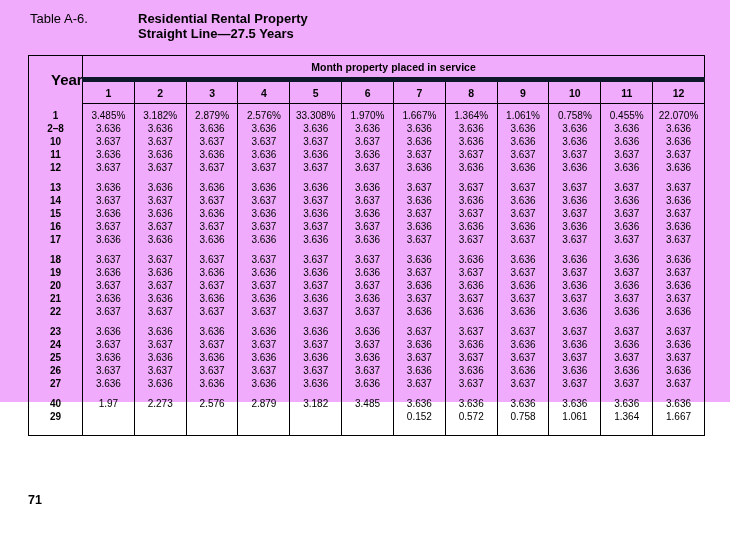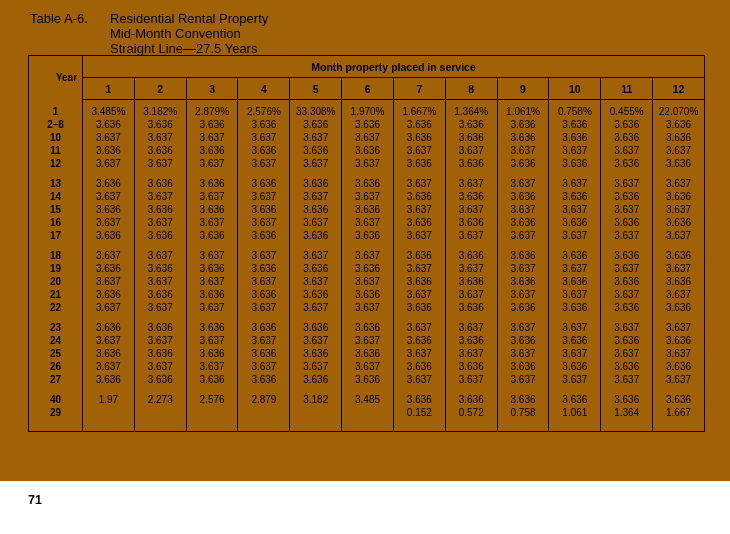--- a/index.html
+++ b/index.html
@@ -5,54 +5,54 @@
   html, body {
     margin: 0;
     padding: 0;
     background: #ffffff;
     width: 730px;
     height: 534px;
     font-family: "Liberation Sans", sans-serif;
     color: #000;
     overflow: hidden;
   }
-  .page { position: relative; width: 730px; height: 481px; background: #a16207; }
+  .page { position: relative; width: 730px; height: 402px; background: #f0abfc; }
 
   
   .title-block {
     position: absolute;
     top: 11px;
     left: 30px;
     display: flex;
     align-items: flex-start;
     font-size: 13px;
   }
   .title-label { width: 80px; font-weight: normal; }
-  .title-lines { font-weight: normal; line-height: 15px; }
+  .title-lines { font-weight: bold; line-height: 15px; margin-left: 28px; }
 
   
   .table-wrap { position: absolute; top: 55px; left: 28px; }
   table {
     border-collapse: collapse;
     table-layout: fixed;
     width: 677px;
     border: 1px solid #000;
   }
   col.year-col { width: 54px; }
   th, td {
     border-left: 1px solid #000;
     padding: 0;
     text-align: center;
     font-weight: normal;
     overflow: hidden;
     white-space: nowrap;
   }
   thead th { font-weight: bold; font-size: 10.5px; }
-  th.year-head { font-size: 10px; padding-left: 22px; }
-  th.month-span { border-bottom: 1px solid #0f172a; height: 21px; }
+  th.year-head { font-size: 15px; padding-left: 22px; }
+  th.month-span { border-bottom: 5px solid #0f172a; height: 21px; }
   tr.month-number-row th { border-bottom: 1px solid #000; height: 21px; }
 
   tbody { font-size: 10px; }
   tr.data { height: 13px; }
   tr.data th.year { font-weight: bold; font-size: 10px; }
   tr.pad-top { height: 5px; }
   tr.gap { height: 7px; }
   tr.pad-bottom { height: 13px; }
 
   
@@ -69,21 +69,20 @@
 </style>
 </head>
 <body>
 
 <div class="page">
 
   <div class="title-block">
     <div class="title-label">Table A-6.</div>
     <div class="title-lines">
       <div>Residential Rental Property</div>
-      <div>Mid-Month Convention</div>
       <div>Straight Line—27.5 Years</div>
     </div>
   </div>
 
   <div class="table-wrap">
     <table>
       <colgroup>
         <col class="year-col">
         <col>
           <col>

